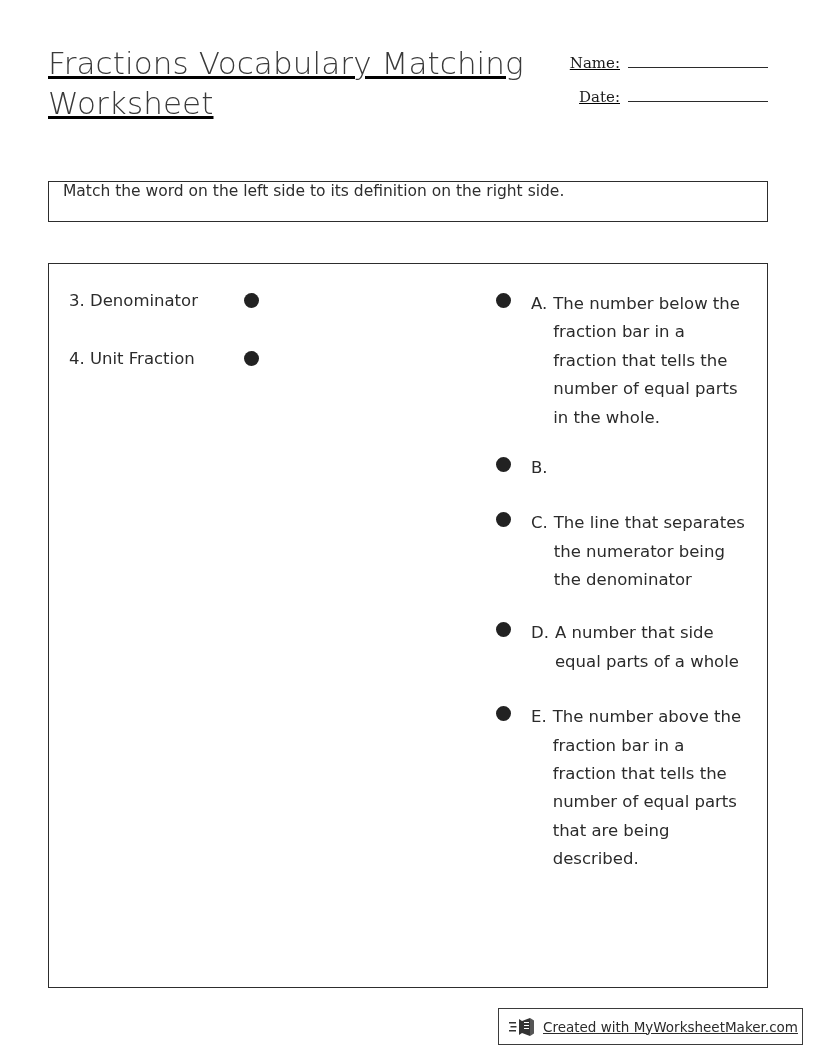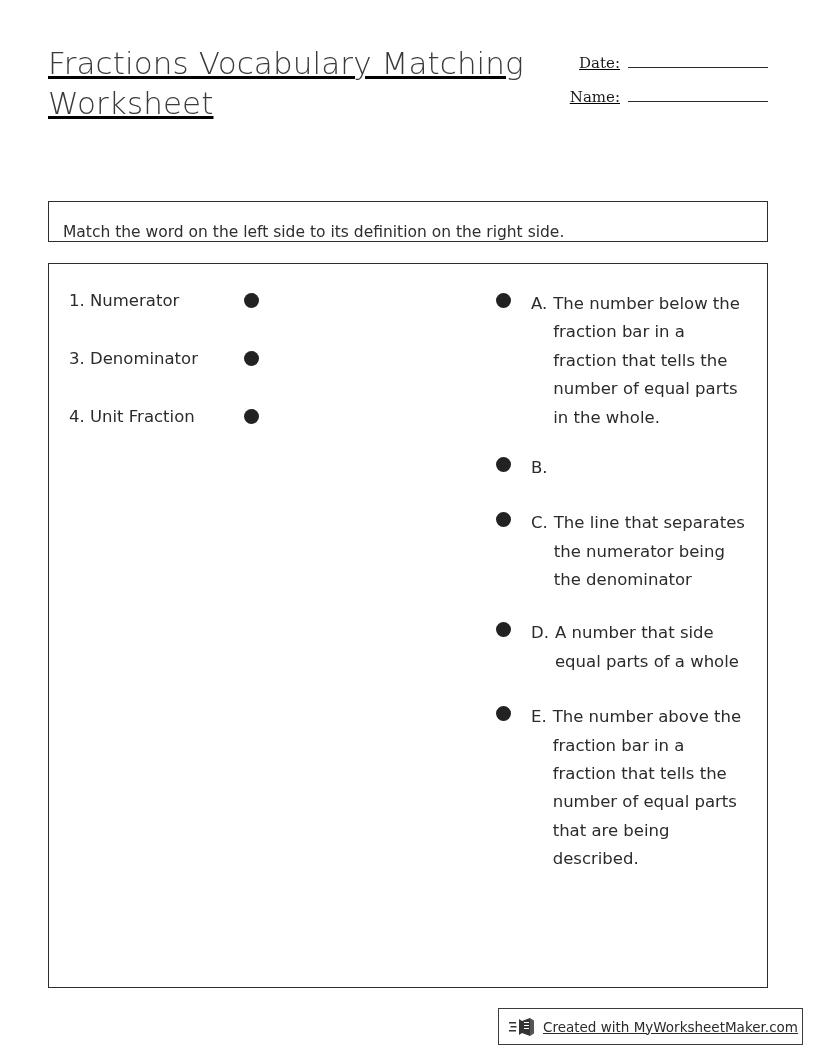--- a/index.html
+++ b/index.html
@@ -63,22 +63,21 @@
   
   .instruction-box {
     position: absolute;
     left: 48px;
     top: 181px;
     width: 720px;
     height: 41px;
     border: 1.6px solid #2d2d2d;
     box-sizing: border-box;
     display: flex;
-    align-items: flex-end;
-    margin-top: 20px;
+    align-items: flex-start;
   }
   .instruction-text {
     font-size: 15.5px;
     color: #2e2e2e;
     padding-left: 14px;
     font-weight: 400;
   }
 
   
   .match-box {
@@ -192,42 +191,38 @@
 </head>
 <body>
 
 <div class="page">
 
   <div class="header">
     <h1 class="title">Fractions Vocabulary Matching Worksheet</h1>
 
     <div class="name-date">
       <div class="nd-row">
-        <span class="nd-label">Date:</span>
+        <span class="nd-label">Name:</span>
         <span class="nd-line"></span>
       </div>
       <div class="nd-row">
-        <span class="nd-label">Name:</span>
+        <span class="nd-label">Date:</span>
         <span class="nd-line"></span>
       </div>
     </div>
   </div>
 
   <div class="instruction-box">
     <span class="instruction-text">Match the word on the left side to its definition on the right side.</span>
   </div>
 
   <div class="match-box">
     <div class="columns">
 
       <div class="col-left">
-        <div class="term-row">
-          <span class="term-label">1. Numerator</span>
-          <span class="dot"></span>
-        </div>
         <div class="term-row">
           <span class="term-label">3. Denominator</span>
           <span class="dot"></span>
         </div>
         <div class="term-row">
           <span class="term-label">4. Unit Fraction</span>
           <span class="dot"></span>
         </div>
       </div>
 

